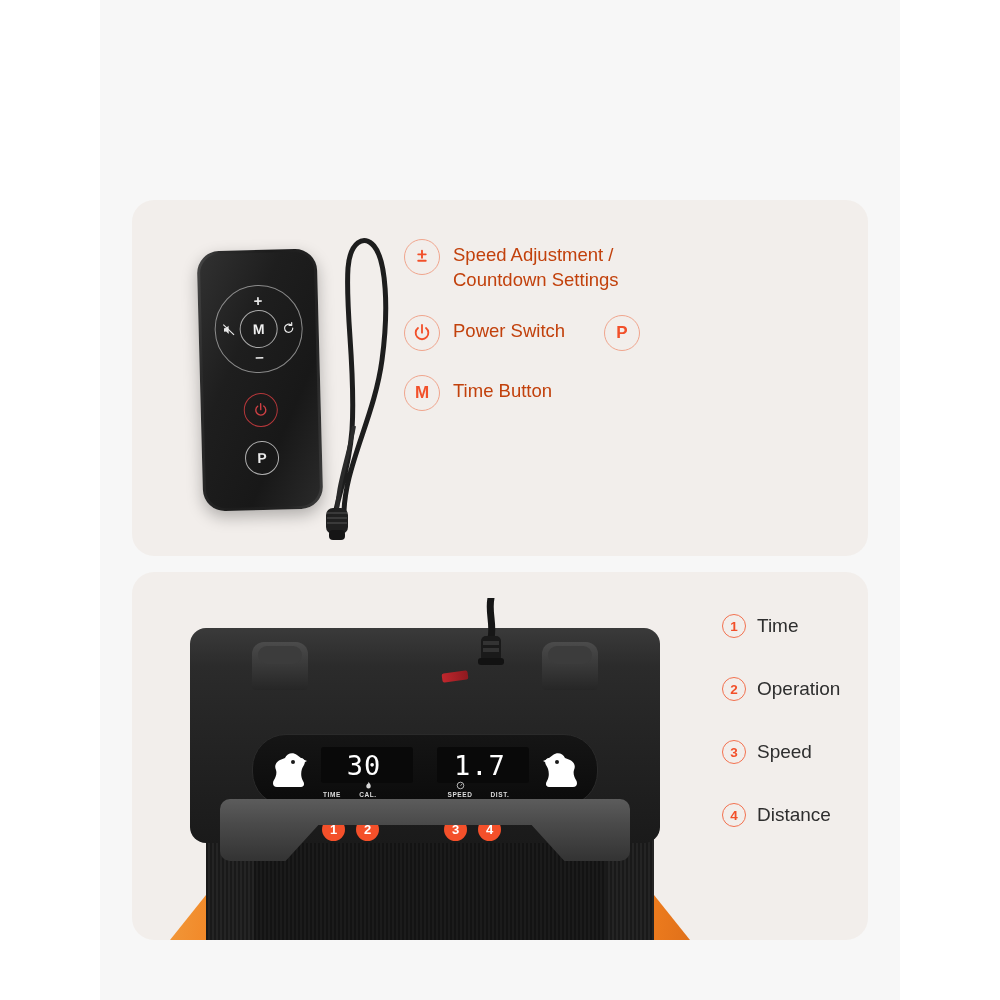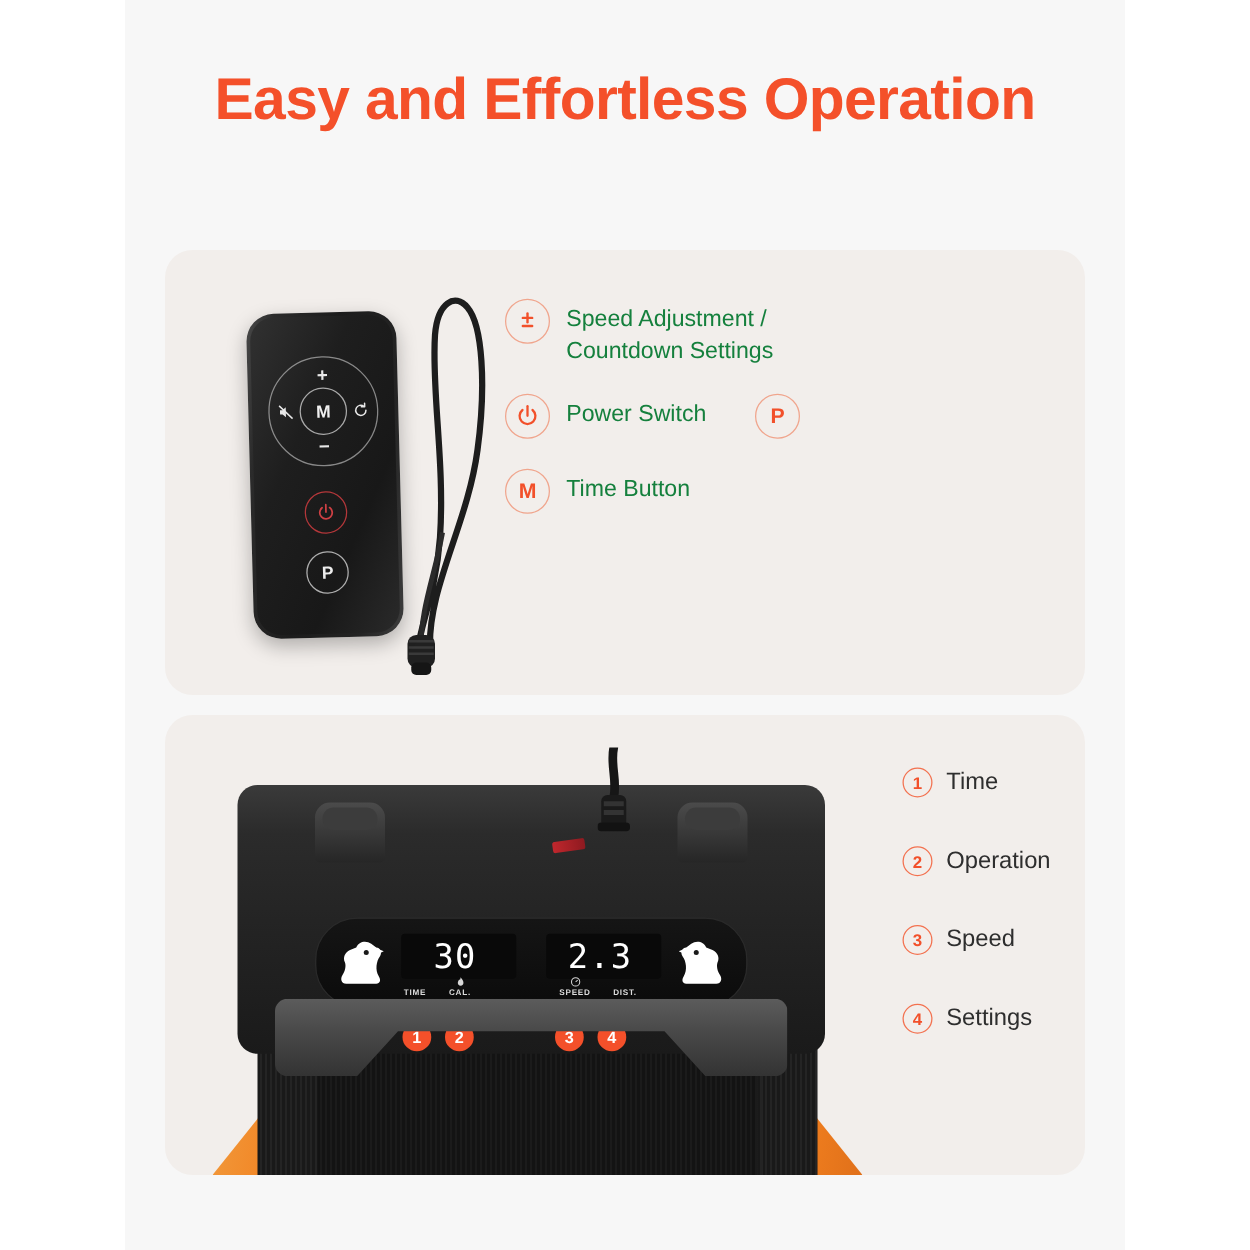--- a/index.html
+++ b/index.html
@@ -153,21 +153,21 @@
     border: 1.4px solid #f0a58d;
     border-radius: 50%;
     display: flex; align-items: center; justify-content: center;
     color: #f2502a;
     margin-top: 1px;
   }
   .legend-icon .glyph-letter { font-size: 17px; font-weight: bold; }
   .legend-text {
     margin-left: 13px;
     font-size: 18.5px;
-    color: #15803d;
+    color: #c2410c;
     line-height: 1.33;
     padding-top: 5px;
     white-space: pre-line;
   }
   .lg-r1 { margin-bottom: 22px; }
   .lg-r2 { margin-bottom: 23px; }
   .lg-r3 { margin-bottom: 23px; }
 
   
   .console-photo {
@@ -311,21 +311,20 @@
     flex: 0 0 auto;
   }
   .num-label { margin-left: 11px; font-size: 19px; color: #2e2e2e; }
 </style>
 </head>
 <body>
 
 <div class="page-band"></div>
 
 <div class="header">
-  <div class="title">Easy and Effortless Operation</div>
 </div>
 
 <div class="card card-remote">
 
   <div class="remote-wrap">
 
     <svg class="lanyard" viewBox="0 0 150 320">
       <path d="M62 300 C 60 250, 92 200, 100 140 C 107 88, 104 40, 92 26 C 82 14, 68 22, 66 48 C 63 92, 74 150, 70 210 C 67 252, 55 278, 52 300 Z" fill="none" stroke="#1d1d1d" stroke-width="5" stroke-linecap="round"></path>
       <path d="M55 298 C 54 268, 66 240, 72 206" fill="none" stroke="#2a2a2a" stroke-width="4"></path>
       <g>
@@ -456,21 +455,21 @@
         <svg class="dog dog-l" viewBox="0 0 46 44">
           <path d="M30 6 C 26 3, 20 4, 18 9 L 13 11 C 9 13, 7 17, 9 21 C 10 24, 9 28, 7 31 C 5 34, 6 38, 10 38 L 34 38 C 37 38, 38 35, 36 32 C 33 27, 34 20, 37 16 C 39 13, 37 9, 34 9 Z" fill="#ffffff"></path>
           <circle cx="26" cy="13" r="2" fill="#1a1a1a"></circle>
           <path d="M33 9 L 40 12 L 34 15 Z" fill="#ffffff"></path>
         </svg>
 
         <div class="led-window led-win-1">
           <span class="led-digits">30</span>
         </div>
         <div class="led-window led-win-2">
-          <span class="led-digits">2.3</span>
+          <span class="led-digits">1.7</span>
         </div>
 
         <svg class="mini-icon mi-cal" viewBox="0 0 12 12">
           <path d="M6 1 C 7.6 3.3, 9 4.6, 9 7 A3 3 0 0 1 3 7 C 3 5.2, 4.2 4.4, 4.6 3.2 C 5 4.2, 5.6 4.6, 6 1 Z" fill="#d8d8d8"></path>
         </svg>
         <svg class="mini-icon mi-speed" viewBox="0 0 12 12">
           <circle cx="6" cy="6" r="4.4" fill="none" stroke="#d8d8d8" stroke-width="1.1"></circle>
           <line x1="6" y1="6" x2="8.2" y2="4.2" stroke="#d8d8d8" stroke-width="1.1"></line>
         </svg>
 
@@ -507,16 +506,16 @@
     <div class="num-item">
       <div class="num-circle">2</div>
       <div class="num-label">Operation</div>
     </div>
     <div class="num-item">
       <div class="num-circle">3</div>
       <div class="num-label">Speed</div>
     </div>
     <div class="num-item">
       <div class="num-circle">4</div>
-      <div class="num-label">Settings</div>
+      <div class="num-label">Distance</div>
     </div>
   </div>
 </div>
 
 </body></html>

